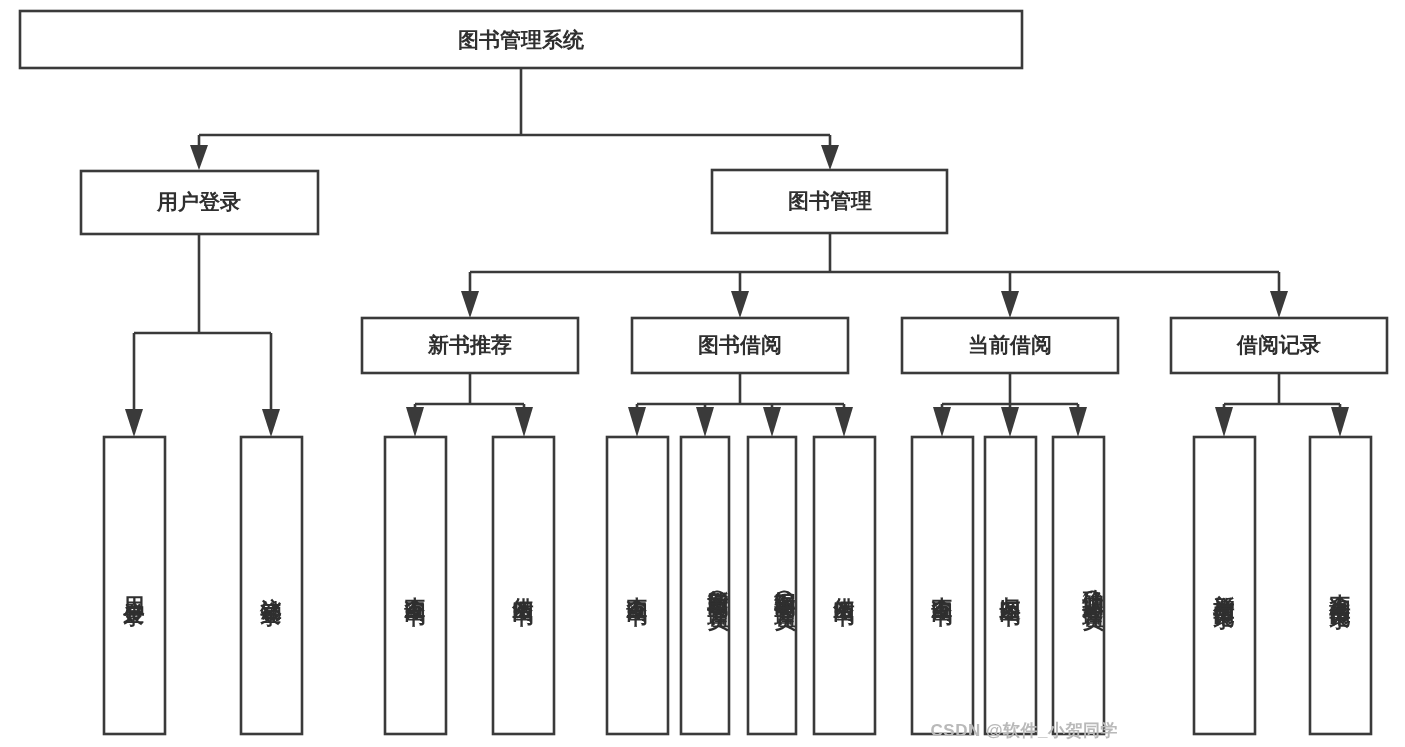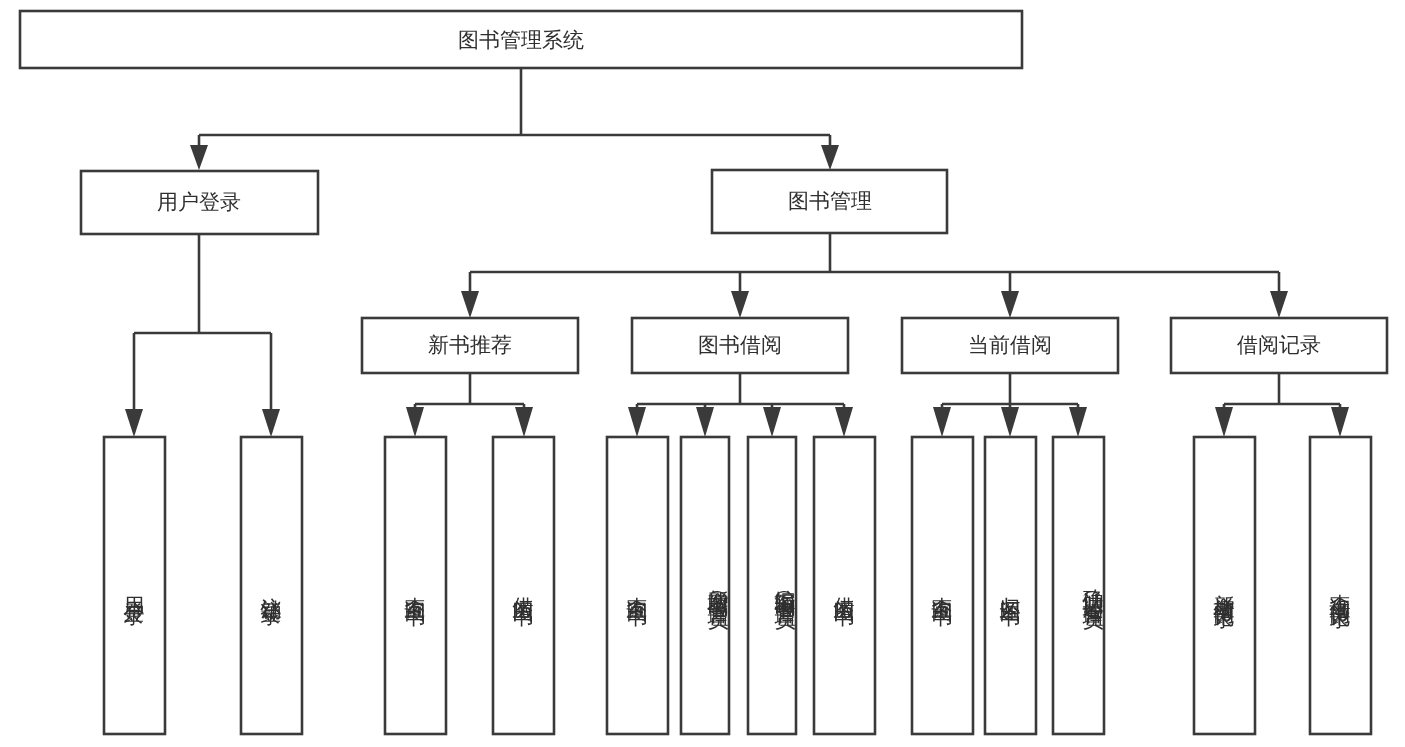--- a/index.html
+++ b/index.html
@@ -11,20 +11,21 @@
     width: 1405px;
     height: 747px;
     font-family: "Liberation Sans", "DejaVu Sans", sans-serif;
     overflow: hidden;
     position: relative;
   }
   #diagram-root {
     position: relative;
     width: 1126px;
     height: 747px;
+    font-weight: bold;
   }
   svg.diagram-canvas {
     position: absolute;
     top: 0;
     left: 0;
     width: 1405px;
     height: 747px;
     display: block;
   }
   .node-box {
@@ -206,13 +207,14 @@
   <div class="leaf-label-wrap" style="left:748px; top:437px; width:48px; height:297px; align-items:flex-start;">编辑图书（管理员）</div>
   <div class="leaf-label-wrap" style="left:814px; top:437px; width:61px; height:297px;">借阅图书</div>
 
   <div class="leaf-label-wrap" style="left:912px; top:437px; width:61px; height:297px;">查询图书</div>
   <div class="leaf-label-wrap" style="left:985px; top:437px; width:51px; height:297px;">归还图书</div>
   <div class="leaf-label-wrap" style="left:1053px; top:437px; width:51px; height:297px; align-items:flex-start;">确认归还（管理员）</div>
 
   <div class="leaf-label-wrap" style="left:1194px; top:437px; width:61px; height:297px;">新增借阅记录</div>
   <div class="leaf-label-wrap" style="left:1310px; top:437px; width:61px; height:297px;">查询借阅记录</div>
 
+  <div class="watermark">CSDN @软件_小贺同学</div>
 </div>
 
 </body></html>

